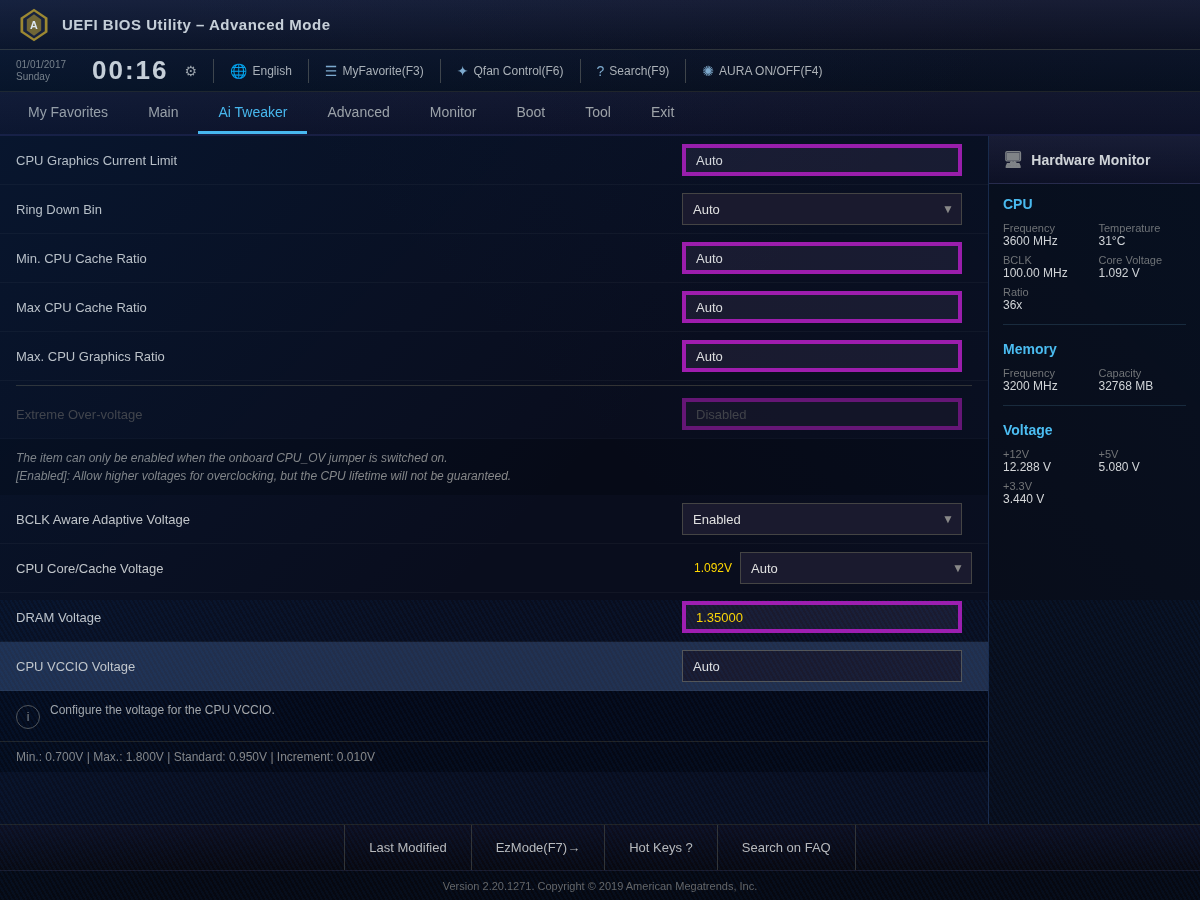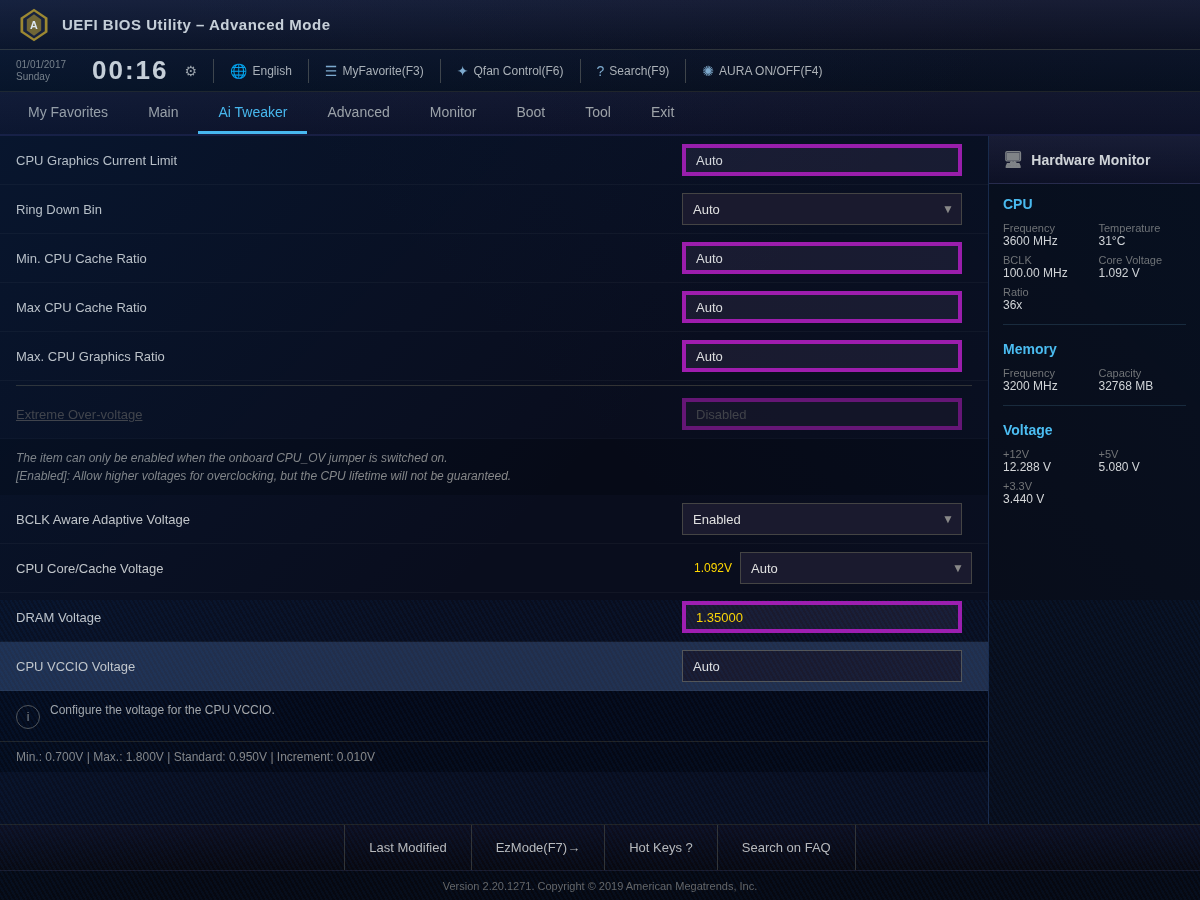--- a/index.html
+++ b/index.html
@@ -183,21 +183,21 @@
     .setting-row.highlighted {
       background: rgba(60, 80, 120, 0.5);
     }
 
     .setting-label {
       flex: 1;
       font-size: 13px;
       color: #ccc;
     }
 
-    .setting-label.dimmed { color: #666; text-decoration: underline; }
+    .setting-label.dimmed { color: #666; }
 
     .setting-value {
       min-width: 290px;
       display: flex;
       align-items: center;
       gap: 8px;
     }
 
     .value-input {
       background: #1a1a2e;

